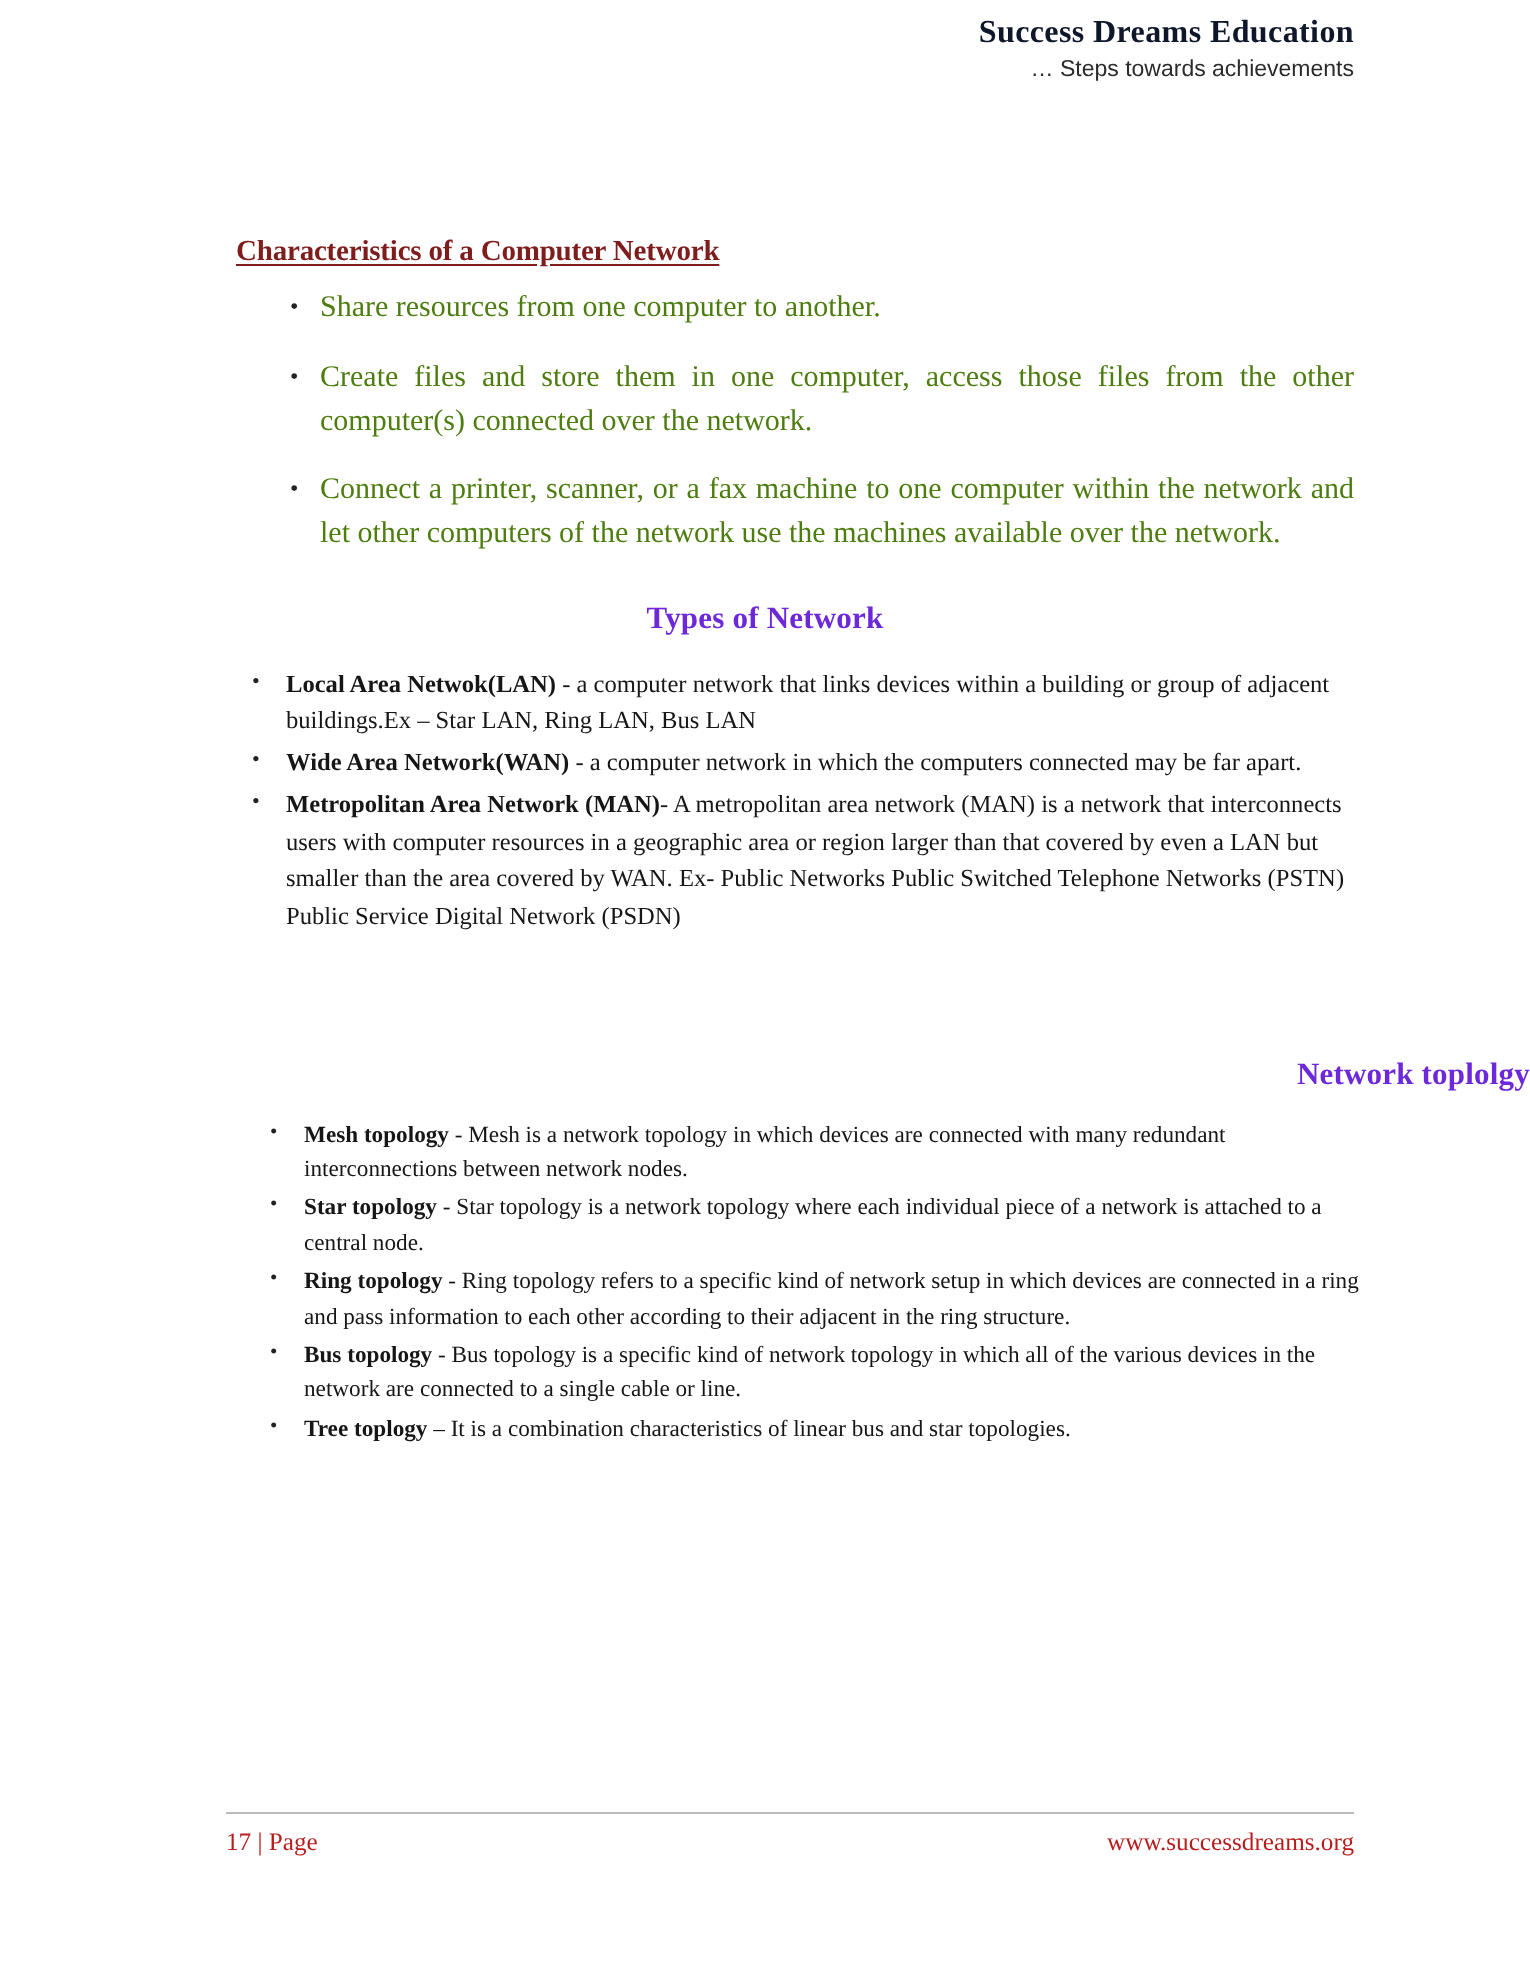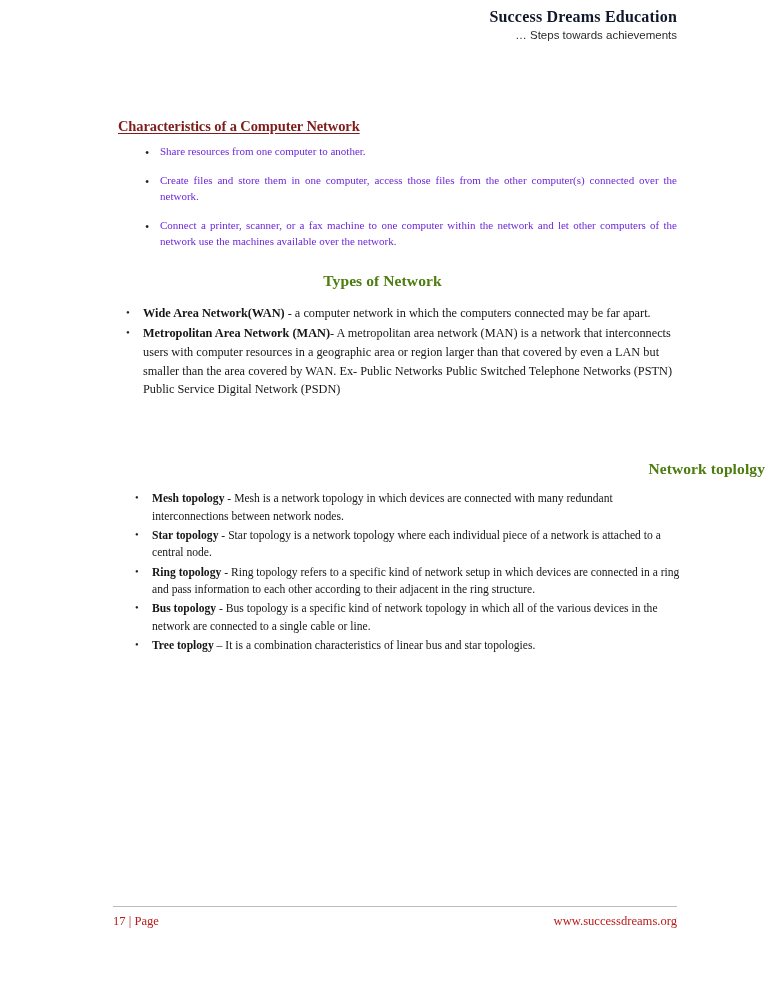--- a/index.html
+++ b/index.html
@@ -69,40 +69,40 @@
   ul.list-primary {
     list-style: none;
     margin: 9px 0 0 0;
     padding: 0;
   }
   ul.list-primary > li {
     position: relative;
     margin: 0 0 13px 0;
     padding-left: 160px;
     padding-right: 88px;
-    font-size: 11px;
+    font-size: 15px;
     line-height: 1.45;
     text-align: justify;
-    color: #6d28d9;
+    color: #4d7c0f;
   }
   ul.list-primary > li::before {
     content: "\2022";
     position: absolute;
     left: 145px;
     top: 0;
     font-size: 12px;
     line-height: 1.6;
     color: #222;
   }
   ul.list-primary > li:last-child { margin-bottom: 0; }
 
   
   .red-heading {
     text-align: center;
-    color: #4d7c0f;
+    color: #6d28d9;
     font-weight: bold;
     font-size: 15.5px;
     letter-spacing: 0.1px;
   }
   .red-heading.types { margin-top: 22px; }
   .red-heading.topology { margin-top: 61px; text-align: right; }
 
   
   ul.list-types {
     list-style: none;
@@ -192,20 +192,21 @@
 
     <ul class="list-primary">
       <li>Share resources from one computer to another.</li>
       <li>Create files and store them in one computer, access those files from the other computer(s) connected over the network.</li>
       <li>Connect a printer, scanner, or a fax machine to one computer within the network and let other computers of the network use the machines available over the network.</li>
     </ul>
 
     <div class="red-heading types">Types of Network</div>
 
     <ul class="list-types">
+      <li><span class="term">Local Area Netwok(LAN)</span><span> - a computer network that links devices within a building or group of adjacent buildings.Ex – Star LAN, Ring LAN, Bus LAN</span></li>
       <li><span class="term">Wide Area Network(WAN)</span><span> - a computer network in which the computers connected may be far apart.</span></li>
       <li><span class="term">Metropolitan Area Network (MAN)</span><span>- A metropolitan area network (MAN) is a network that interconnects users with computer resources in a geographic area or region larger than that covered by even a LAN but smaller than the area covered by WAN. Ex- Public Networks Public Switched Telephone Networks (PSTN) Public Service Digital Network (PSDN)</span></li>
     </ul>
 
     <div class="red-heading topology">Network toplolgy</div>
 
     <ul class="list-topology">
       <li><span class="term">Mesh topology</span><span> - Mesh is a network topology in which devices are connected with many redundant interconnections between network nodes.</span></li>
       <li><span class="term">Star topology</span><span> - Star topology is a network topology where each individual piece of a network is attached to a central node.</span></li>
       <li><span class="term">Ring topology</span><span> - Ring topology refers to a specific kind of network setup in which devices are connected in a ring and pass information to each other according to their adjacent in the ring structure.</span></li>

